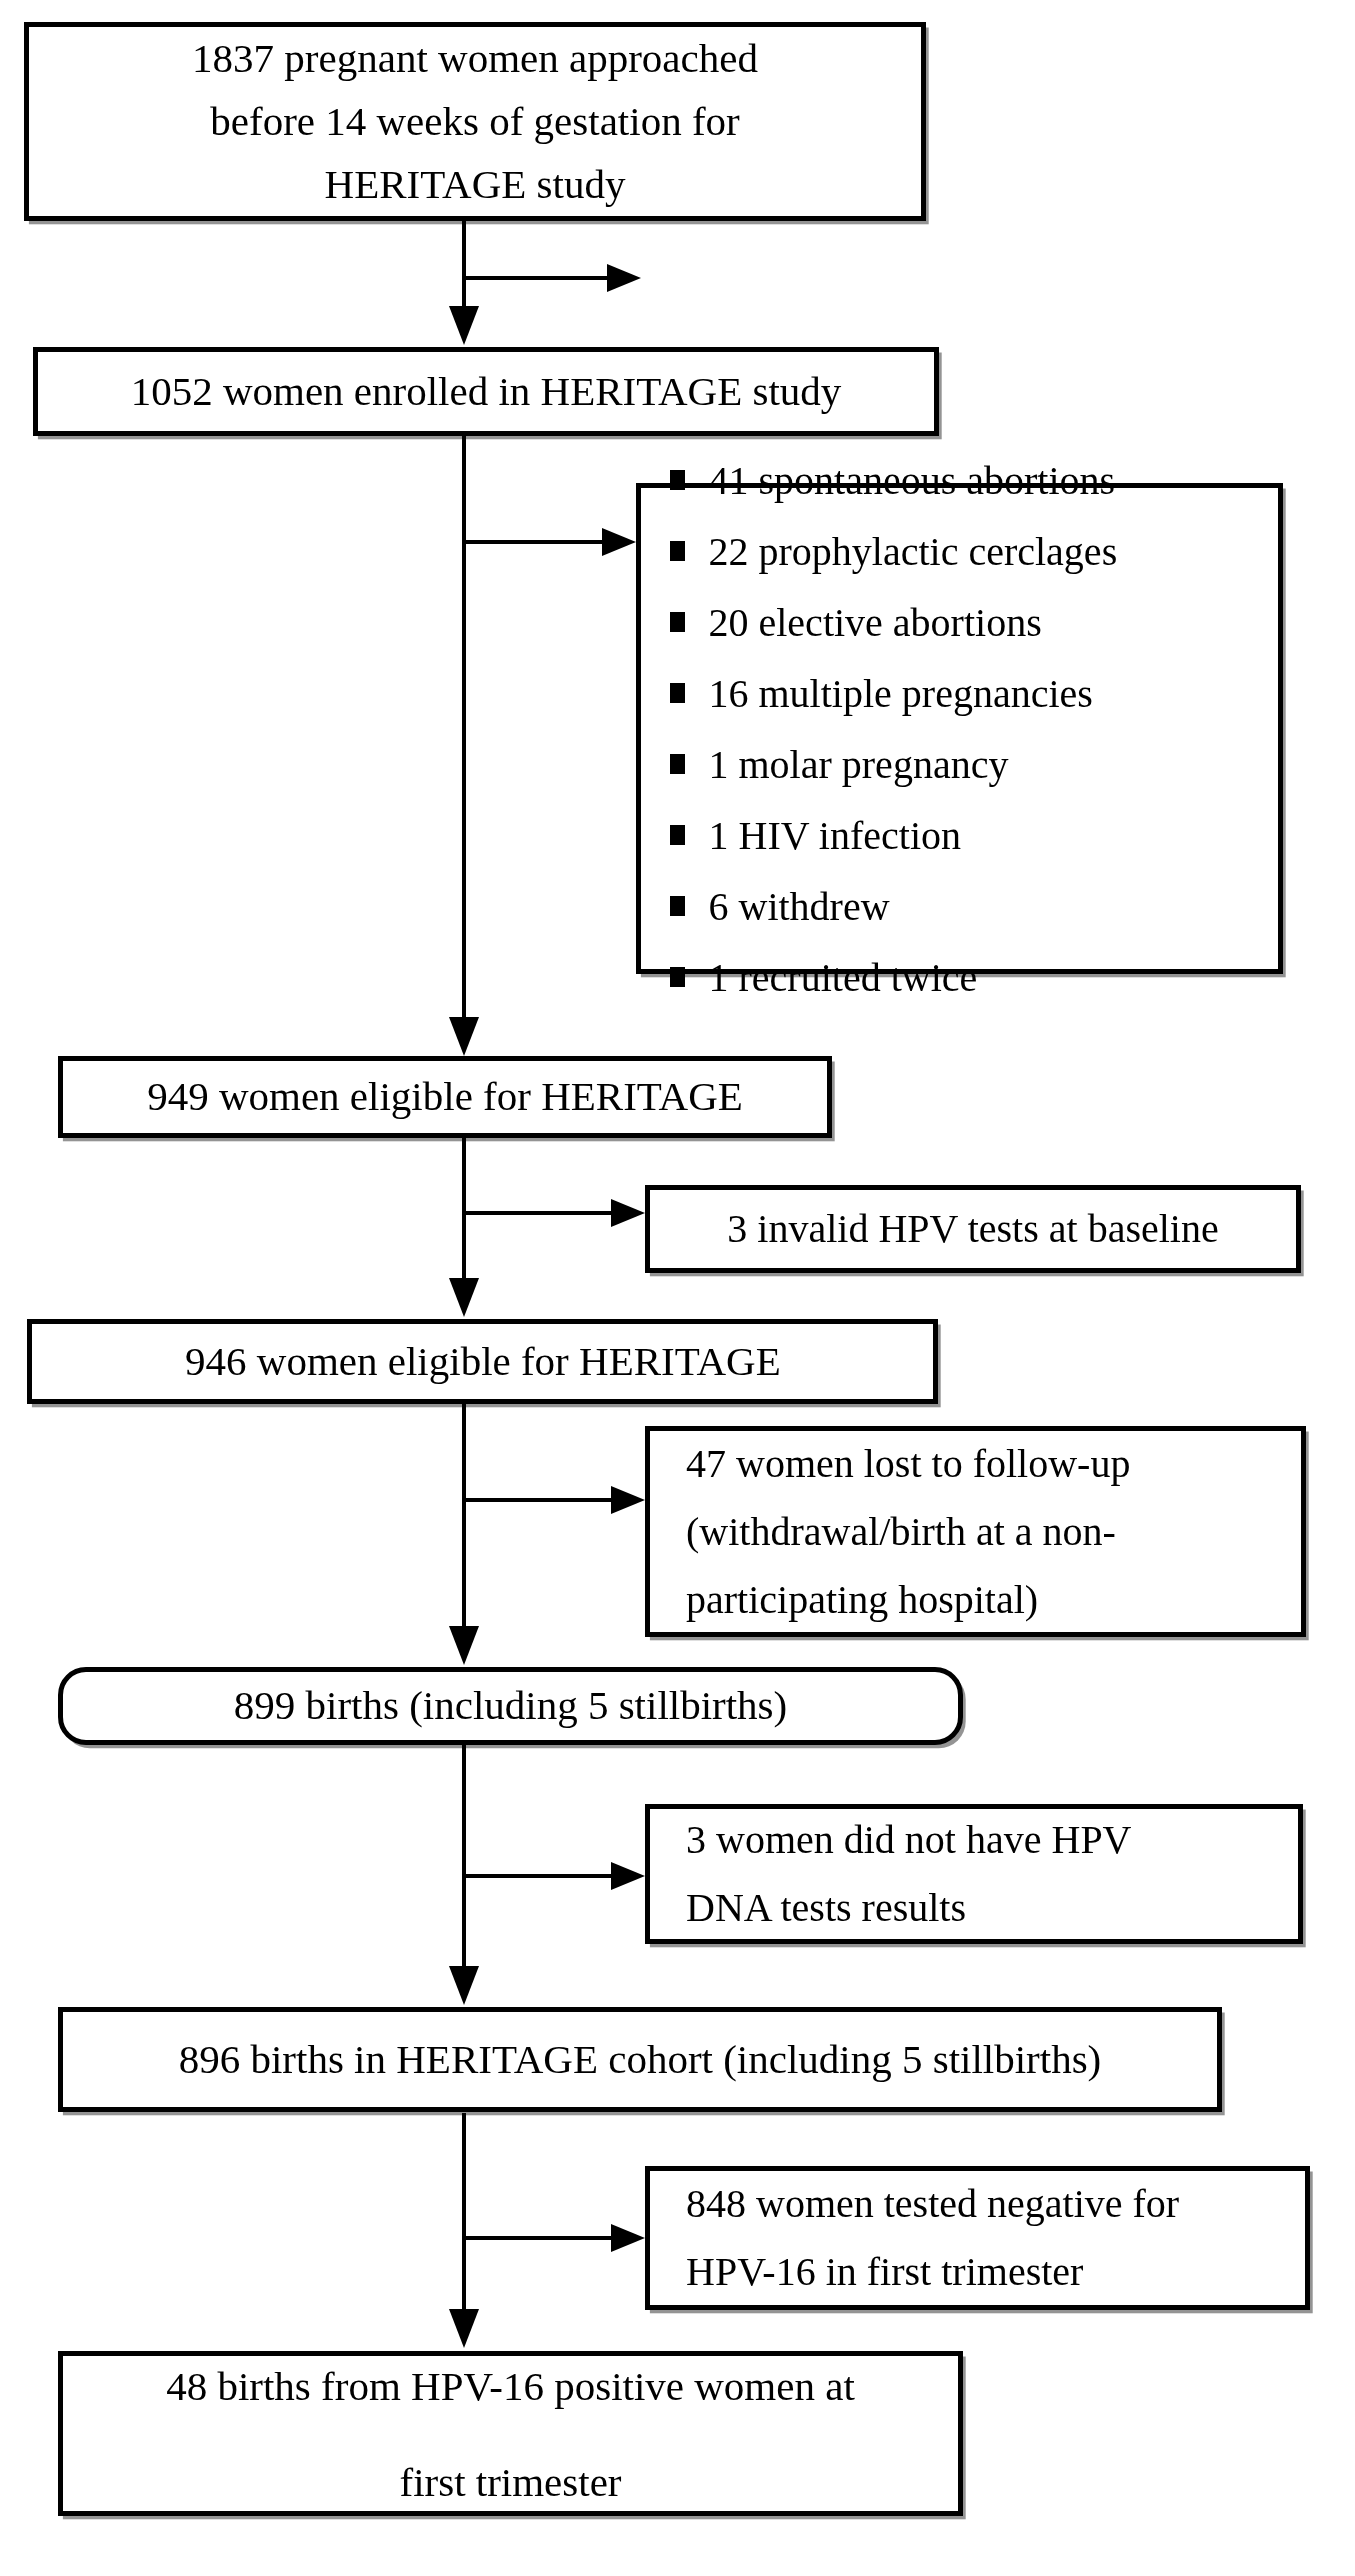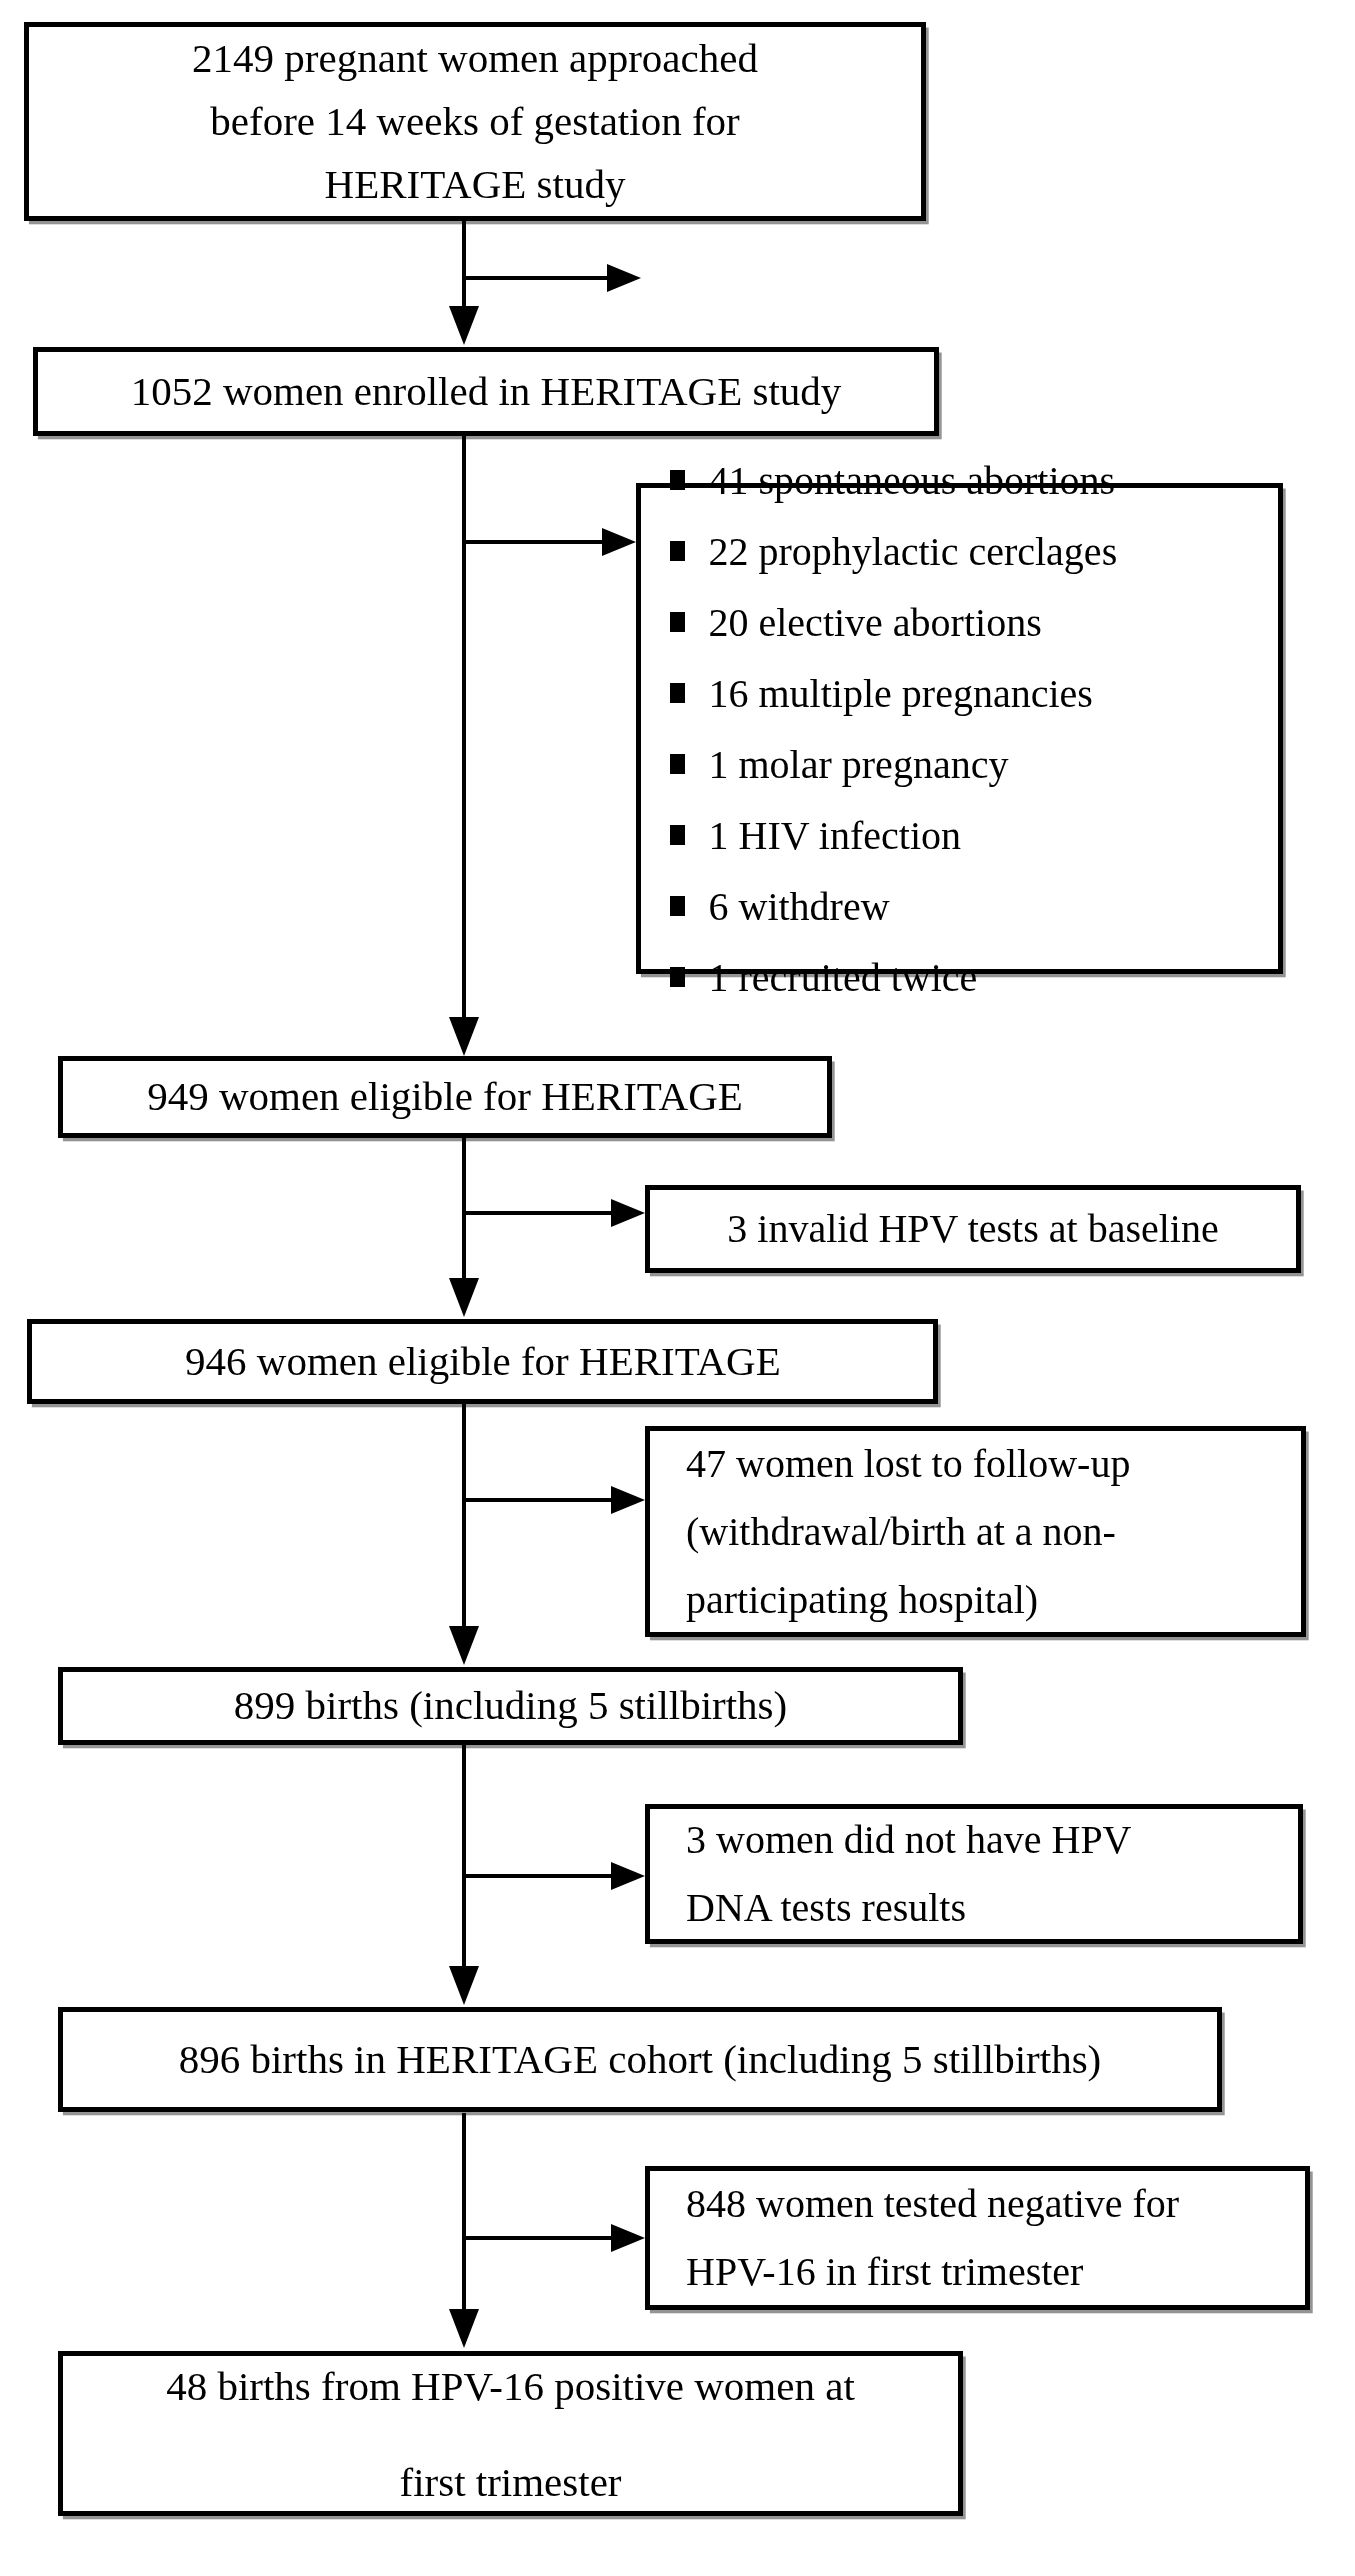--- a/index.html
+++ b/index.html
@@ -91,21 +91,21 @@
     border-bottom: 14.3px solid transparent;
     border-left: 34px solid #000000;
   }
 </style>
 </head>
 <body>
 
 <div id="canvas">
 
   <div class="box" style="left:24px; top:22px; width:902px; height:199px;">
-    <span class="ln">2149 pregnant women approached</span>
+    <span class="ln">1837 pregnant women approached</span>
     <span class="ln">before 14 weeks of gestation for</span>
     <span class="ln">HERITAGE study</span>
   </div>
 
   <div class="vline" style="top:219px; height:88px;"></div>
   <div class="arrow-down" style="top:306px;"></div>
   <div class="hline" style="top:276px; left:463px; width:144px;"></div>
   <div class="arrow-right" style="top:264px; left:607px;"></div>
 
   <div class="box single" style="left:33px; top:347px; width:906px; height:89px;">
@@ -173,21 +173,21 @@
   <div class="arrow-down" style="top:1626px;"></div>
   <div class="hline" style="top:1498px; left:463px; width:149px;"></div>
   <div class="arrow-right" style="top:1486px; left:611px;"></div>
 
   <div class="box leftalign" style="left:645px; top:1426px; width:661px; height:211px;">
     <span class="ln">47 women lost to follow-up</span>
     <span class="ln">(withdrawal/birth at a non-</span>
     <span class="ln">participating hospital)</span>
   </div>
 
-  <div class="box single" style="left:58px; top:1667px; width:905px; height:78px;">
+  <div class="box single" style="left:58px; top:1667px; width:905px; height:78px;border-radius:28px;">
     <span class="ln">899 births (including 5 stillbirths)</span>
   </div>
 
   <div class="vline" style="top:1745px; height:222px;"></div>
   <div class="arrow-down" style="top:1966px;"></div>
   <div class="hline" style="top:1874px; left:463px; width:149px;"></div>
   <div class="arrow-right" style="top:1862px; left:611px;"></div>
 
   <div class="box leftalign" style="left:645px; top:1804px; width:658px; height:140px;">
     <span class="ln">3 women did not have HPV</span>

